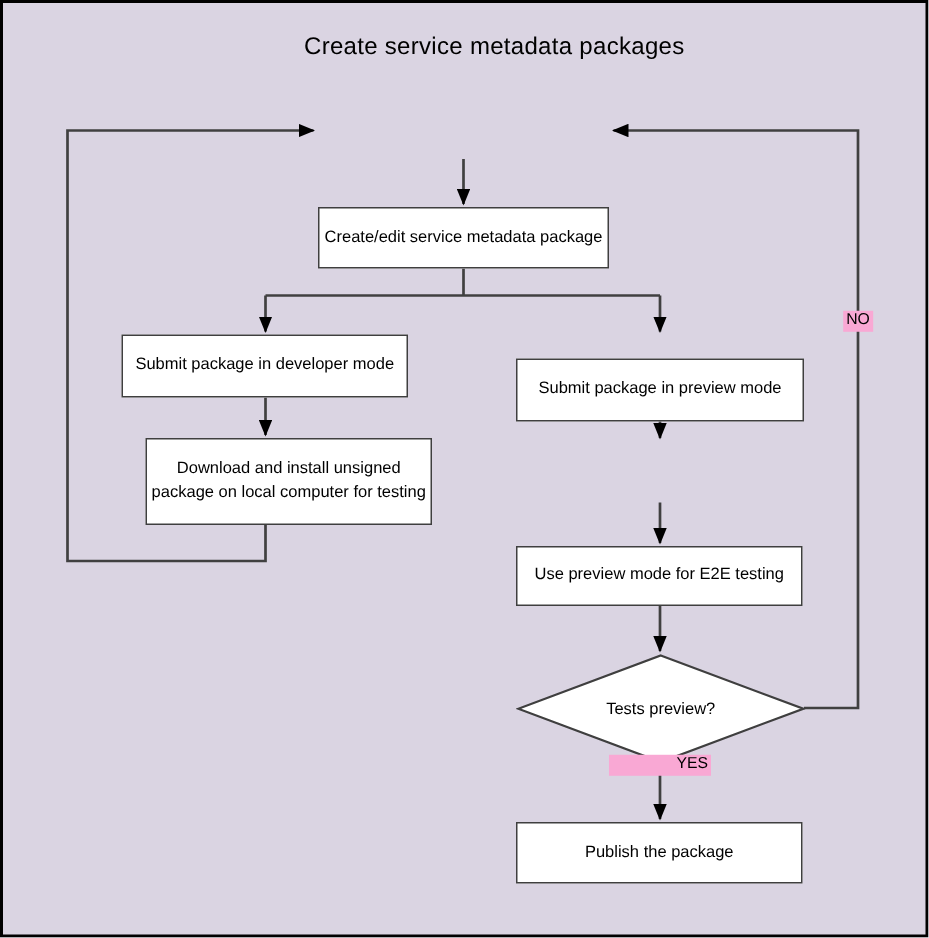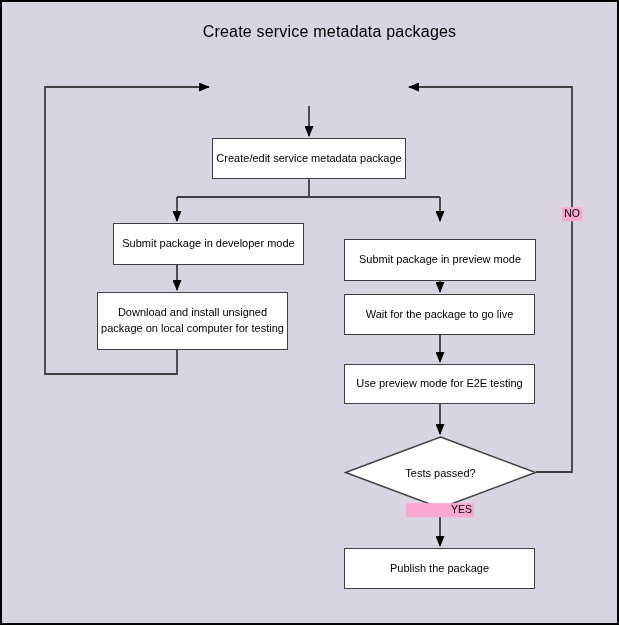--- a/index.html
+++ b/index.html
@@ -100,45 +100,42 @@
       <polyline points="438,507 438,544" marker-end="url(#ah)"></polyline>
       <polyline points="534,470 570,470 570,85 407,85" marker-end="url(#ah)"></polyline>
     </g>
   </svg>
 
 
   <div class="node" style="left:210px; top:136px; width:194px; height:41px;">
     <span>Create/edit service metadata package</span>
   </div>
 
-  <div class="node" style="left:79px; top:221px; width:191px; height:42px;margin-left:32px;">
+  <div class="node" style="left:79px; top:221px; width:191px; height:42px;">
     <span>Submit package in developer mode</span>
   </div>
 
   <div class="node" style="left:95px; top:290px; width:191px; height:58px;">
     <span>Download and install unsigned package on local computer for testing</span>
   </div>
 
   <div class="node" style="left:342px; top:237px; width:192px; height:42px;">
     <span>Submit package in preview mode</span>
   </div>
 
-  <div class="node" style="left:342px; top:292px; width:191px; height:41px;">
-    <span>Wait for the package to go live</span>
-  </div>
 
   <div class="node" style="left:342px; top:362px; width:191px; height:40px;">
     <span>Use preview mode for E2E testing</span>
   </div>
 
   <div class="diamond-wrap">
     <svg width="193" height="73" viewBox="0 0 193 73" xmlns="http://www.w3.org/2000/svg">
       <polygon points="96.5,1 191.5,36.5 96.5,72 1.5,36.5" fill="#ffffff" stroke="#3f3f3f" stroke-width="1.5"></polygon>
     </svg>
-    <span class="diamond-label">Tests passed?</span>
+    <span class="diamond-label">Tests preview?</span>
   </div>
 
   <div class="node" style="left:342px; top:546px; width:191px; height:41px;">
     <span>Publish the package</span>
   </div>
 
   <div class="edge-label" style="left:438px; top:508px;padding-left:45px;">YES</div>
 
   <div class="edge-label" style="left:570px; top:212px;">NO</div>
 

